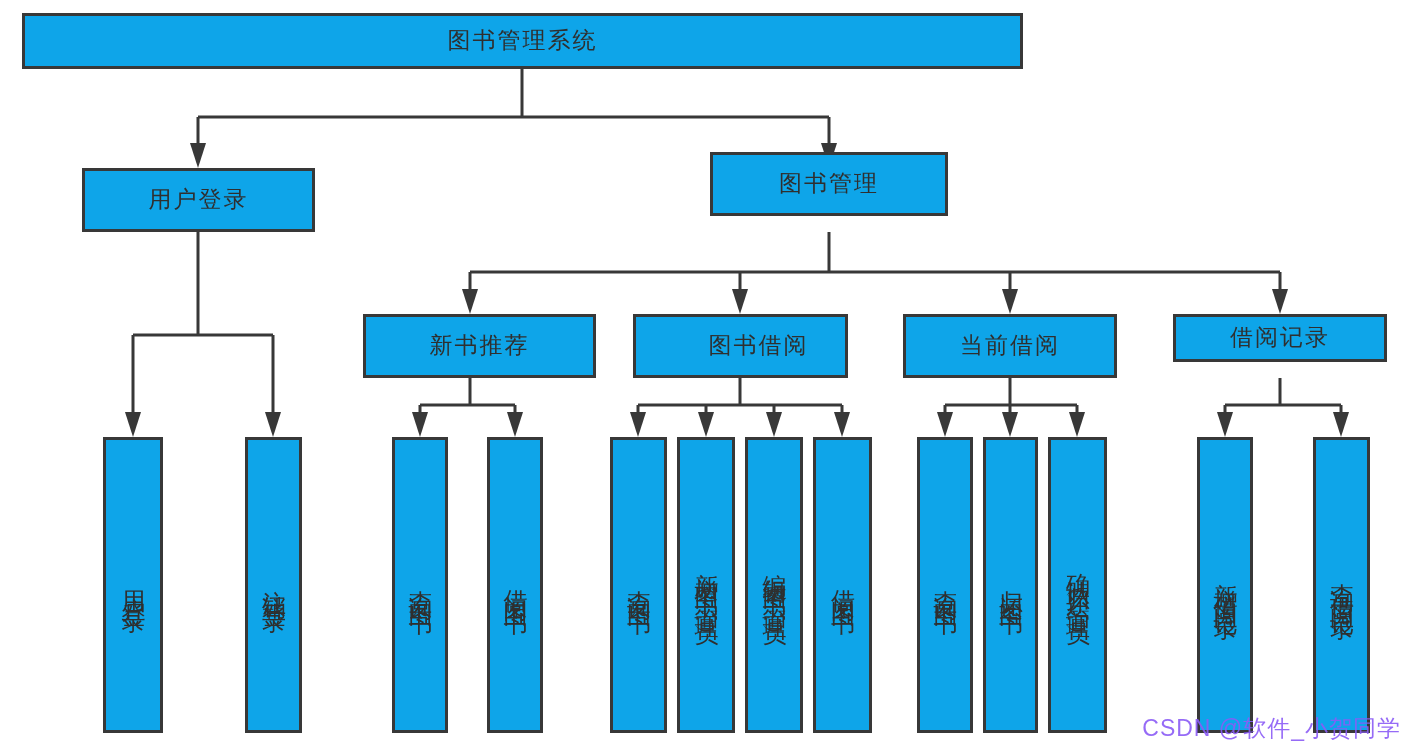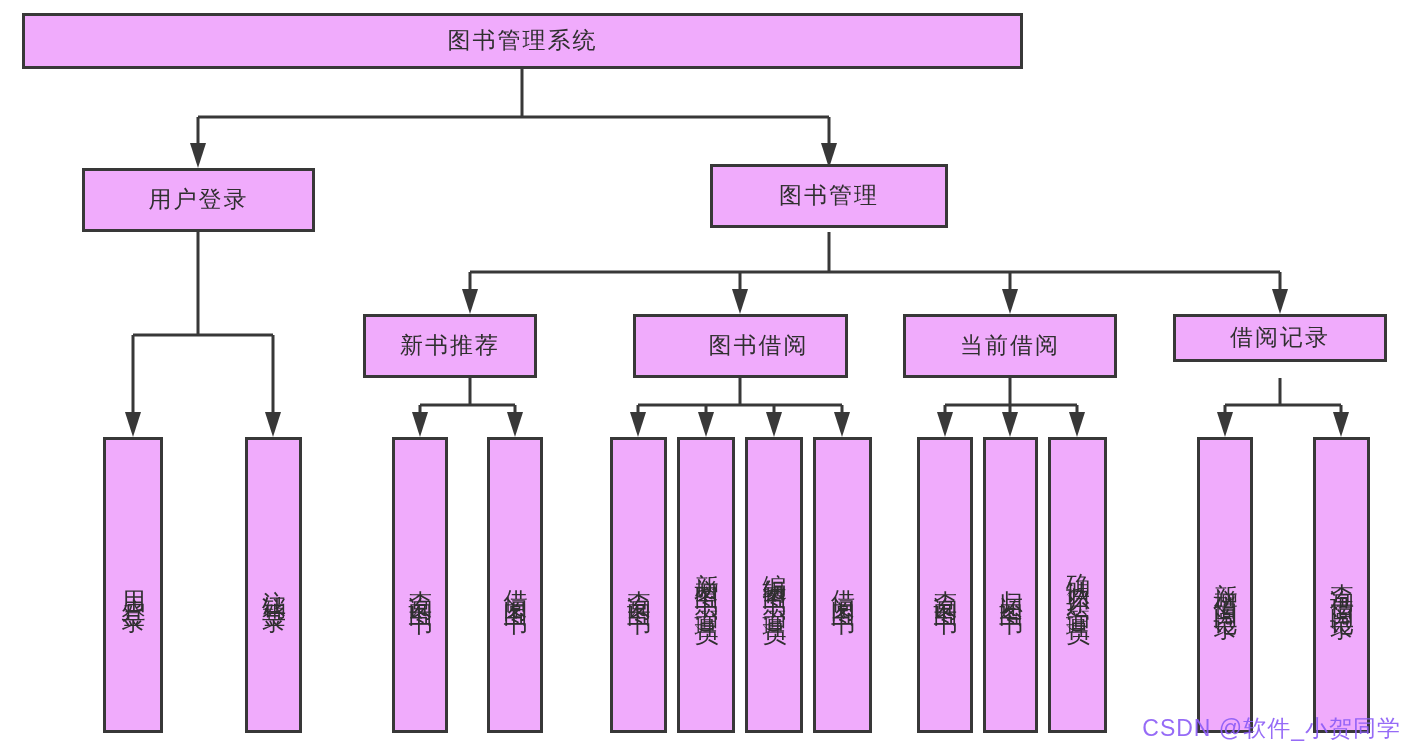--- a/index.html
+++ b/index.html
@@ -16,21 +16,21 @@
   }
   svg.connectors {
     position: absolute; left: 0; top: 0;
     width: 1405px; height: 747px;
     z-index: 0;
   }
   .node {
     position: absolute;
     box-sizing: border-box;
     border: 3px solid #383838;
-    background: #f0abfc;
+    background: #0ea5e9;
     color: #2f2f2f;
     display: flex;
     align-items: center;
     justify-content: center;
     font-size: 23px;
     letter-spacing: 2px;
     z-index: 1;
     text-align: center;
     line-height: 1.2;
   }
@@ -84,23 +84,23 @@
       <polygon points="1002,412 1018,412 1010,437"></polygon>
       <polygon points="1069,412 1085,412 1077,437"></polygon>
       <polygon points="1217,412 1233,412 1225,437"></polygon>
       <polygon points="1333,412 1349,412 1341,437"></polygon>
     </g>
   </svg>
 
   <div class="node" style="left:22px; top:13px; width:1001px; height:56px;">图书管理系统</div>
 
   <div class="node" style="left:82px; top:168px; width:233px; height:64px;">用户登录</div>
-  <div class="node" style="left:710px; top:164px; width:238px; height:64px;">图书管理</div>
+  <div class="node" style="left:710px; top:152px; width:238px; height:64px;">图书管理</div>
 
-  <div class="node" style="left:363px; top:314px; width:174px; height:64px;">新书推荐</div>
+  <div class="node" style="left:363px; top:314px; width:233px; height:64px;">新书推荐</div>
   <div class="node" style="left:633px; top:314px; width:215px; height:64px;padding-left:36px;">图书借阅</div>
   <div class="node" style="left:903px; top:314px; width:214px; height:64px;text-align:right;">当前借阅</div>
   <div class="node" style="left:1173px; top:314px; width:214px; height:48px;">借阅记录</div>
 
   <div class="node leaf" style="left:103px; top:437px; width:60px; height:296px;">用户登录</div>
   <div class="node leaf" style="left:245px; top:437px; width:57px; height:296px;">注销登录</div>
 
   <div class="node leaf" style="left:392px; top:437px; width:56px; height:296px;">查询图书</div>
   <div class="node leaf" style="left:487px; top:437px; width:56px; height:296px;">借阅图书</div>
 

